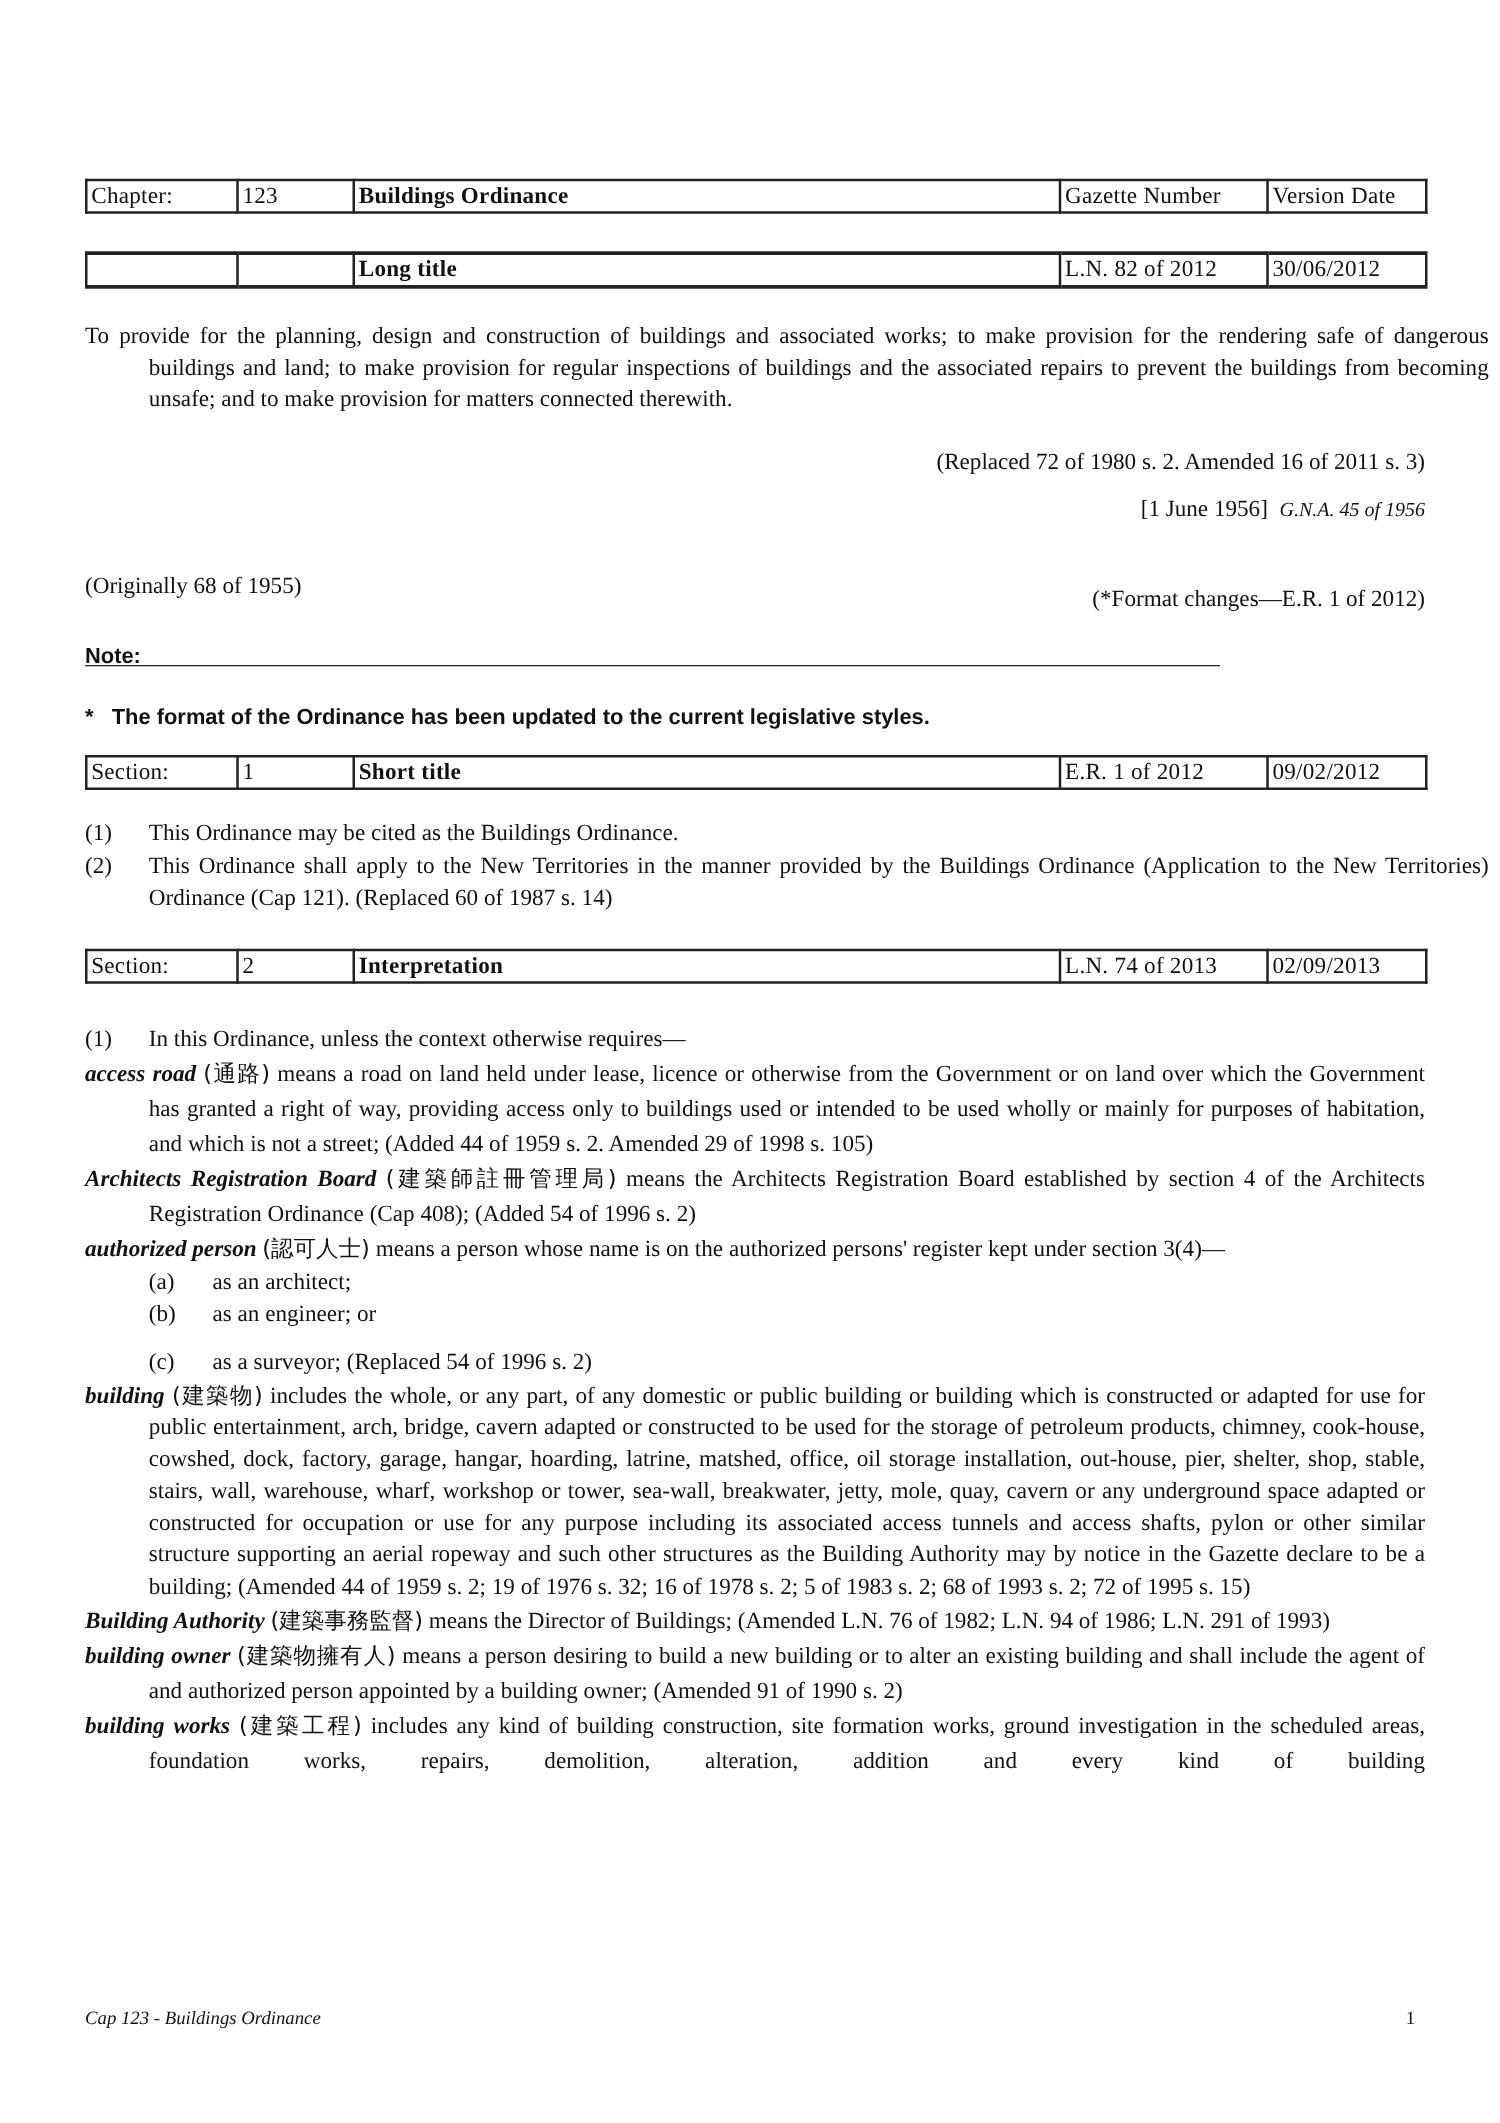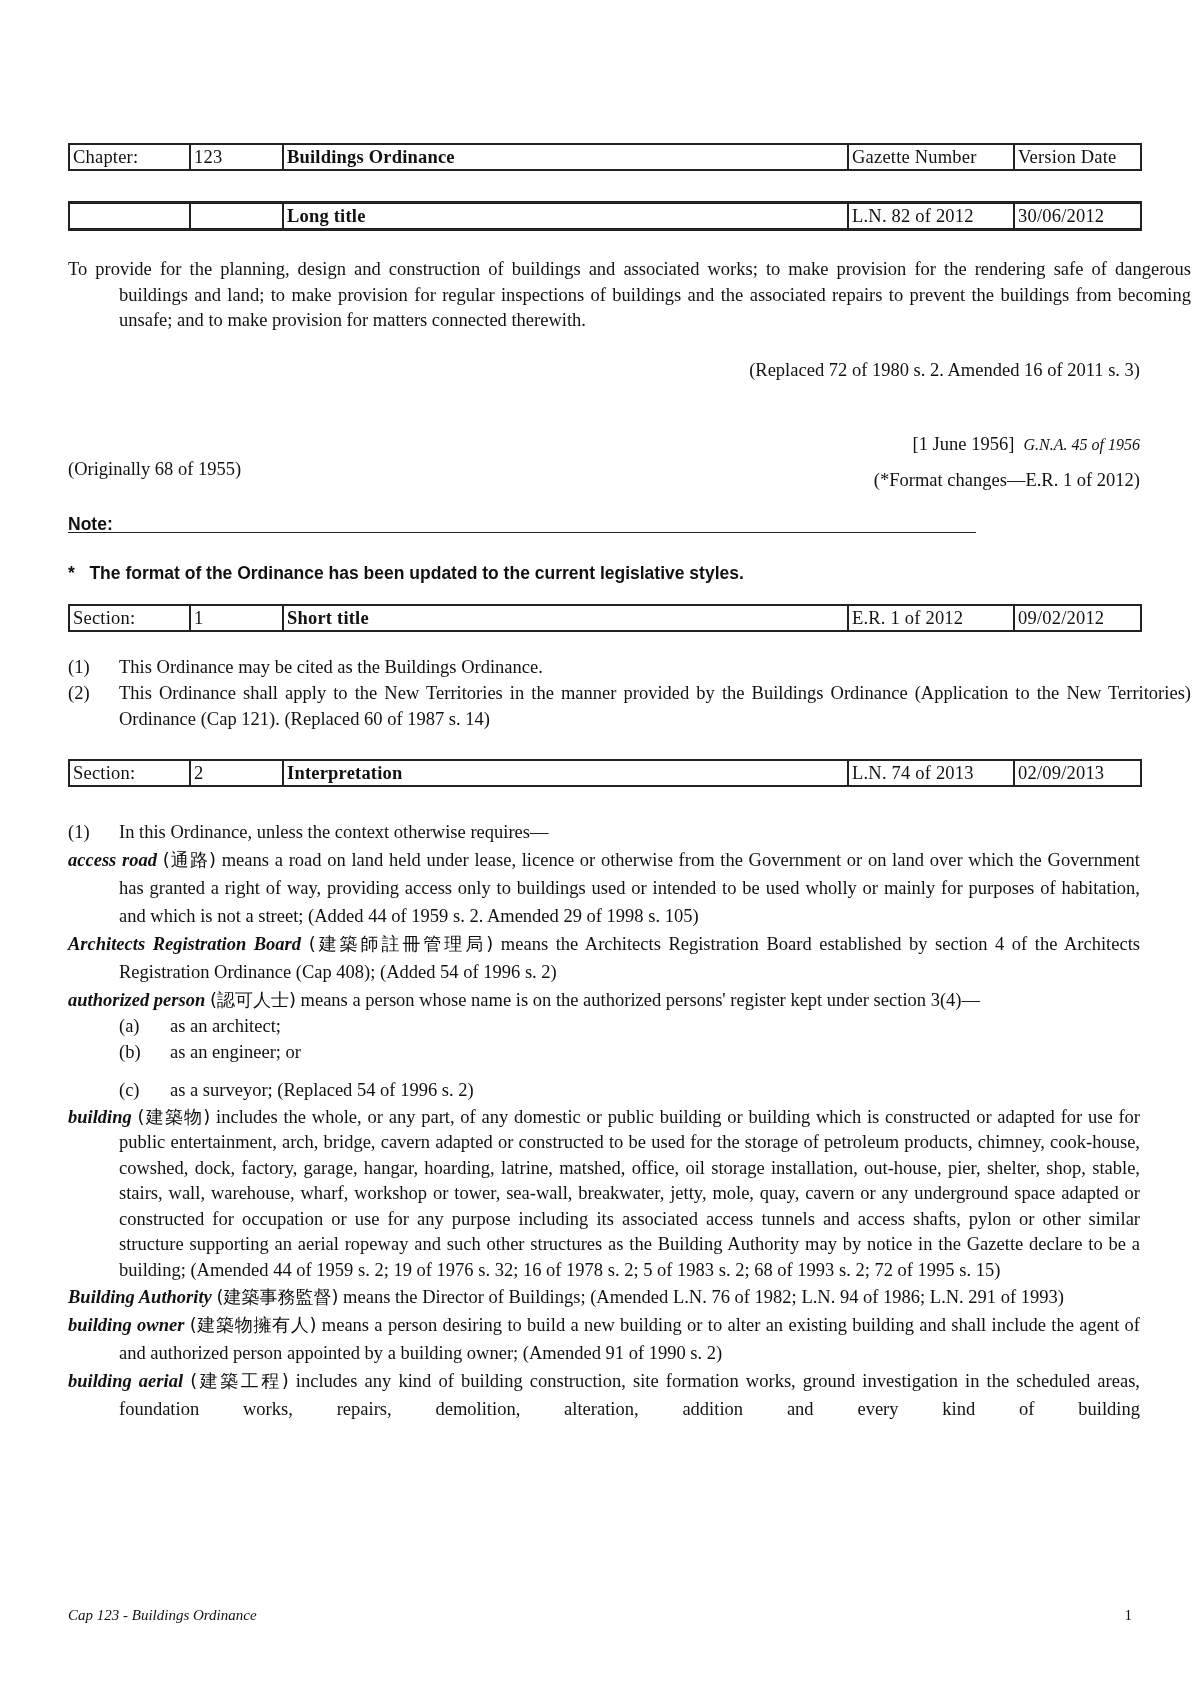--- a/index.html
+++ b/index.html
@@ -73,21 +73,21 @@
       <td></td>
       <td class="t">Long title</td>
       <td>L.N. 82 of 2012</td>
       <td>30/06/2012</td>
     </tr>
   </tbody>
     </table>
 
   <div class="blk para" style="top:257px; padding-left:51px; text-indent:-51px; line-height:25.5px;">To provide for the planning, design and construction of buildings and associated works; to make provision for the rendering safe of dangerous buildings and land; to make provision for regular inspections of buildings and the associated repairs to prevent the buildings from becoming unsafe; and to make provision for matters connected therewith.</div>
   <div class="blk right" style="top:358px;">(Replaced 72 of 1980 s. 2. Amended 16 of 2011 s. 3)</div>
-  <div class="blk right" style="top:432px;">
+  <div class="blk right" style="top:396px;">
     <span>[1 June 1956]</span>&nbsp;
     <span class="gna">G.N.A. 45 of 1956</span>
   </div>
   <div class="blk" style="top:457px;">(Originally 68 of 1955)</div>
   <div class="blk right" style="top:468px;">(*Format changes—E.R. 1 of 2012)</div>
 
   <div class="sep" style="top:532px;"></div>
   <div class="note" style="top:512px;">Note:</div>
   <div class="note" style="top:561px;">
     <span>*</span>&nbsp;&nbsp;
@@ -176,21 +176,21 @@
       <span class="term">Building Authority</span>
       <span class="cjk">(建築事務監督)</span><span> means the Director of Buildings;  (Amended L.N. 76 of 1982; L.N. 94 of 1986; L.N. 291 of 1993)</span>
     </div>
 
     <div class="para hang">
       <span class="term">building owner</span>
       <span class="cjk">(建築物擁有人)</span><span> means a person desiring to build a new building or to alter an existing building and shall include the agent of and authorized person appointed by a building owner;  (Amended 91 of 1990 s. 2)</span>
     </div>
 
     <div class="para hang" style="text-align-last: justify;">
-      <span class="term">building aerial</span>
+      <span class="term">building works</span>
       <span class="cjk">(建築工程)</span><span> includes any kind of building construction, site formation works, ground investigation in the scheduled areas, foundation works, repairs, demolition, alteration, addition and every kind of building</span>
     </div>
   </div>
 </div>
 
 <div class="footer">
   <span class="fl">Cap 123 - Buildings Ordinance</span>
   <span class="fr">1</span>
 </div>
 

